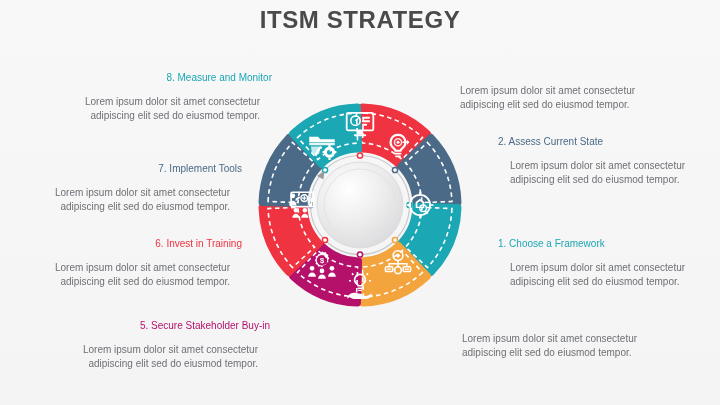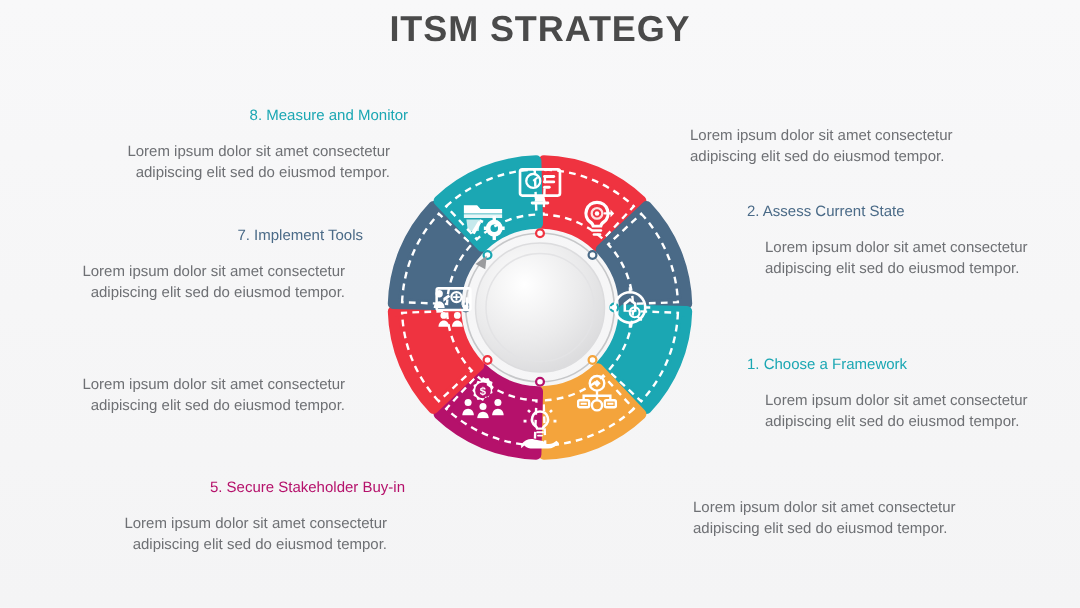--- a/index.html
+++ b/index.html
@@ -44,21 +44,21 @@
   .right { text-align: left; }
   .left  { text-align: right; }
 
   
   #b1 { left: 448px; top: 72px; }
   #b2 { left: 498px; top: 136px; }
   #b3 { left: 498px; top: 238px; }
   #b4 { left: 450px; top: 320px; }
   
   #b8 { left: 57px;  top: 72px; }
-  #b7 { left: 27px;  top: 152px; }
+  #b7 { left: 27px;  top: 163px; }
   #b6 { left: 27px;  top: 238px; }
   #b5 { left: 55px;  top: 320px; }
 
   
   #donut {
     position: absolute;
     left: 255px; top: 100px;
     width: 210px; height: 210px;
   }
   #donut svg { display:block; }
@@ -94,20 +94,21 @@
 
   <div class="tblock left" id="b8">
     <p class="head" style="color:#1ba7b3">8. Measure and Monitor</p>
     <p class="body">Lorem ipsum dolor sit amet consectetur adipiscing elit sed do eiusmod tempor.</p>
   </div>
   <div class="tblock left" id="b7">
     <p class="head" style="color:#4a6a87">7. Implement Tools</p>
     <p class="body">Lorem ipsum dolor sit amet consectetur adipiscing elit sed do eiusmod tempor.</p>
   </div>
   <div class="tblock left" id="b6">
+    <p class="head" style="color:#ef3340">6. Invest in Training</p>
     <p class="body">Lorem ipsum dolor sit amet consectetur adipiscing elit sed do eiusmod tempor.</p>
   </div>
   <div class="tblock left" id="b5">
     <p class="head" style="color:#b5116b">5. Secure Stakeholder Buy-in</p>
     <p class="body">Lorem ipsum dolor sit amet consectetur adipiscing elit sed do eiusmod tempor.</p>
   </div>
 
   <div id="donut">
     <svg viewBox="0 0 210 210" width="210" height="210" aria-hidden="true">
       <defs>

